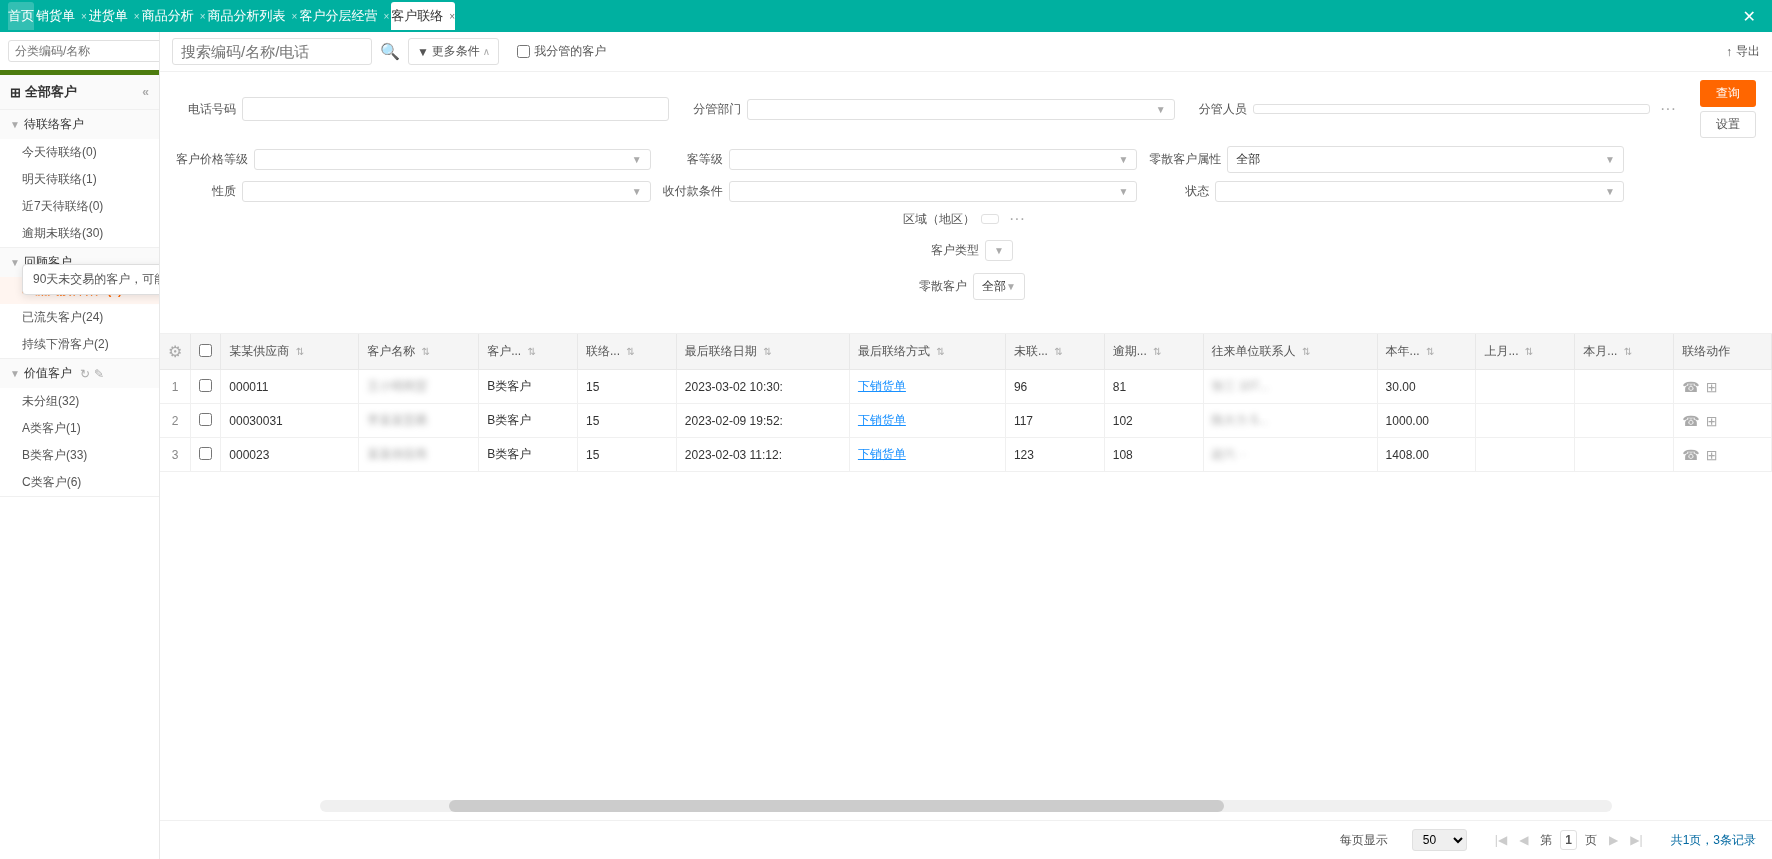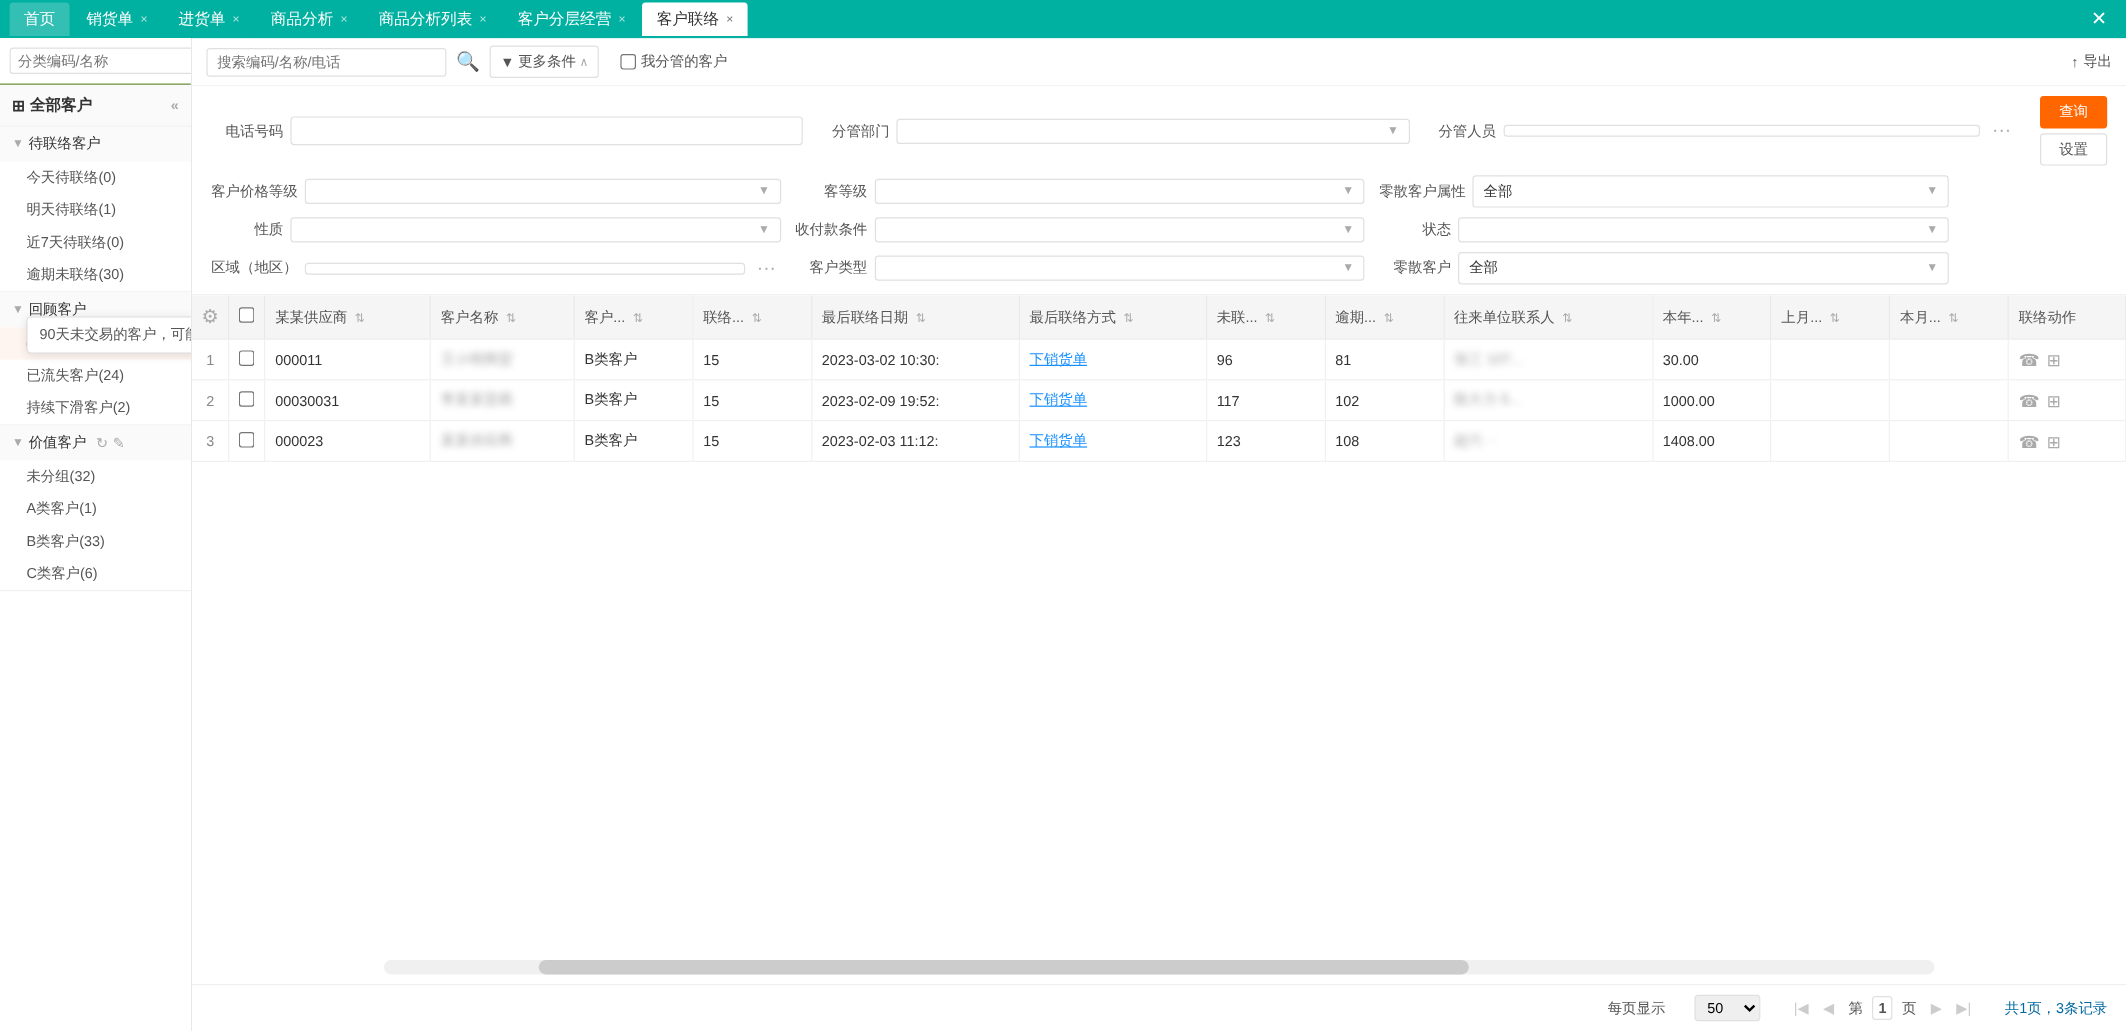--- a/index.html
+++ b/index.html
@@ -10,21 +10,21 @@
       display: flex;
       align-items: center;
       background: #00b0a0;
       height: 32px;
       padding: 0 8px;
       gap: 2px;
     }
     .nav-tab {
       display: flex;
       align-items: center;
-      padding: 0 12px;
+      padding: 0 0;
       height: 28px;
       background: #00b0a0;
       color: #fff;
       cursor: pointer;
       border-radius: 3px 3px 0 0;
       font-size: 13px;
       gap: 6px;
       white-space: nowrap;
     }
     .nav-tab.active {
@@ -60,21 +60,21 @@
       border-right: 1px solid #e8e8e8;
       display: flex;
       flex-direction: column;
       overflow-y: auto;
       flex-shrink: 0;
     }
     .sidebar-search {
       display: flex;
       align-items: center;
       padding: 8px;
-      border-bottom: 1px solid #4d7c0f;
+      border-bottom: 5px solid #4d7c0f;
       gap: 4px;
     }
     .sidebar-search input {
       flex: 1;
       border: 1px solid #e0e0e0;
       border-radius: 3px;
       padding: 3px 6px;
       font-size: 12px;
       outline: none;
     }
@@ -157,21 +157,21 @@
       align-items: center;
       padding: 6px 12px;
       border-bottom: 1px solid #f0f0f0;
       gap: 8px;
       background: #fff;
     }
     .filter-search-input {
       border: 1px solid #e0e0e0;
       border-radius: 3px;
       padding: 4px 8px;
-      font-size: 12px;
+      font-size: 15px;
       width: 200px;
       outline: none;
     }
     .filter-search-btn {
       color: #ff6600;
       font-size: 16px;
       cursor: pointer;
     }
     .filter-more {
       display: flex;
@@ -209,21 +209,21 @@
       background: #fff;
       border-bottom: 1px solid #f0f0f0;
       padding: 8px 16px;
     }
     .filter-row {
       display: flex;
       align-items: center;
       gap: 12px;
       margin-bottom: 8px;
     }
-    .filter-row:last-child { margin-bottom: 0; }
+    .filter-row:last-child { margin-bottom: 13px; flex-direction: column; }
     .filter-field {
       display: flex;
       align-items: center;
       gap: 6px;
       flex: 1;
       justify-content: flex-end;
     }
     .filter-label {
       font-size: 12px;
       color: #555;

